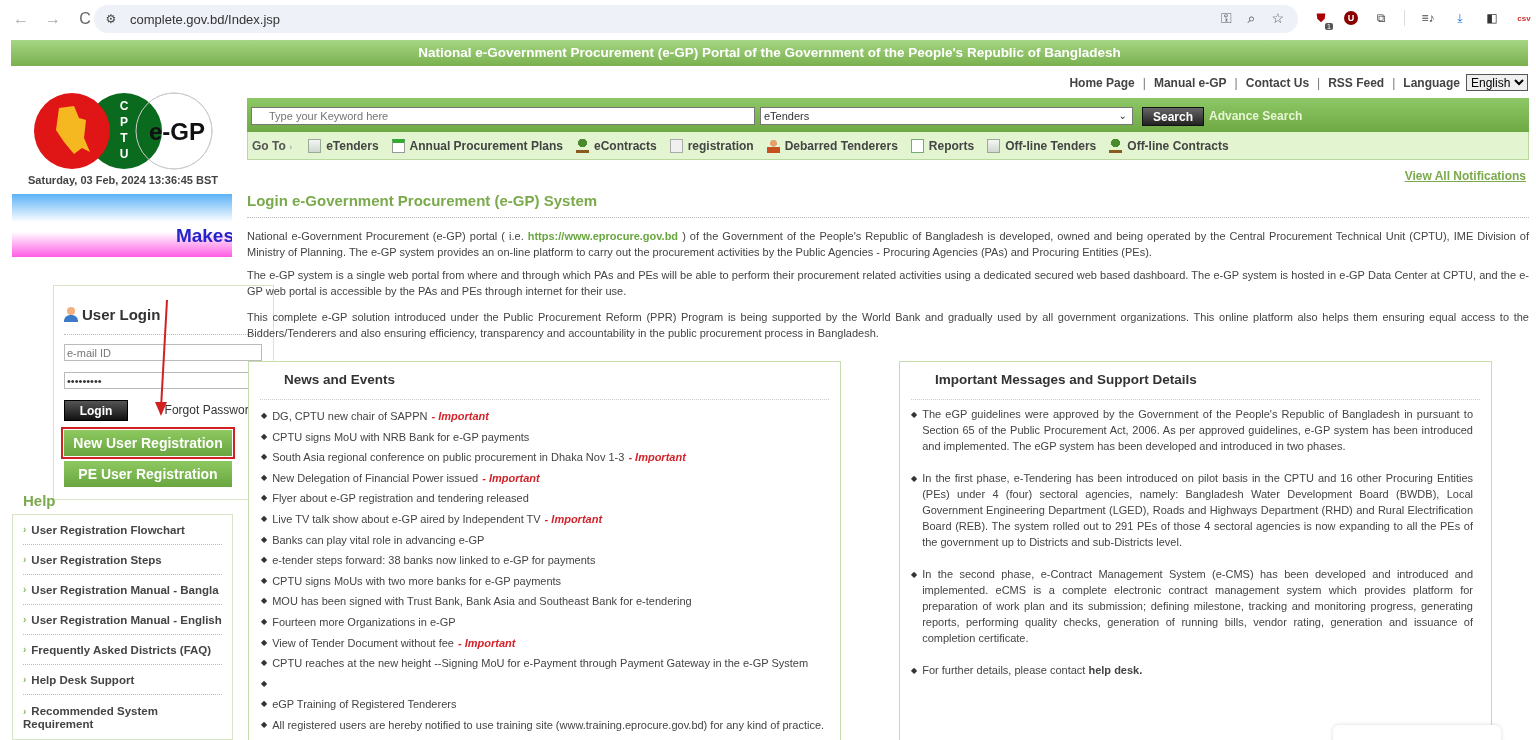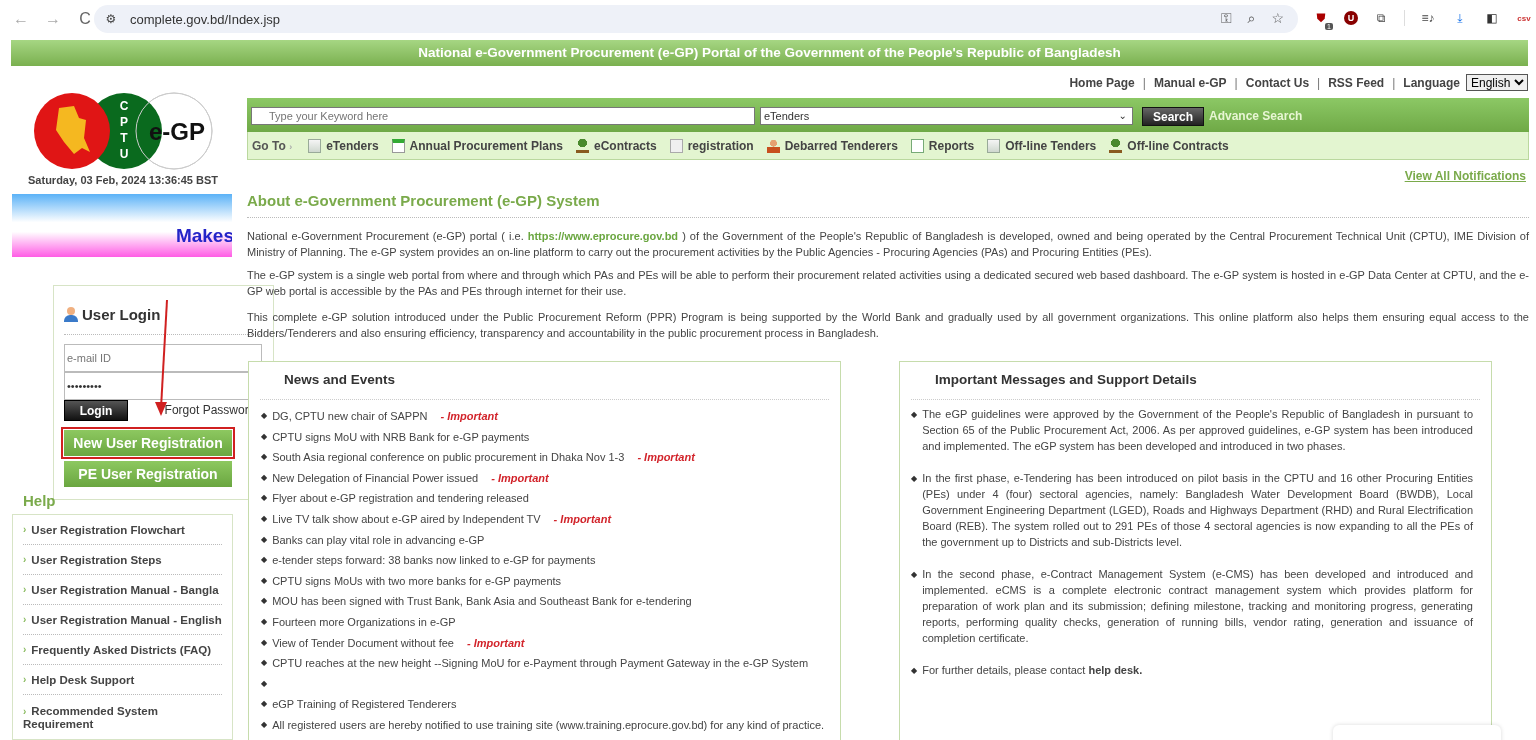--- a/index.html
+++ b/index.html
@@ -34,21 +34,21 @@
   .marquee-box { position: absolute; left: 12px; top: 156px; width: 220px; height: 63px; background: linear-gradient(#5bb2f7 0%, #fff 45%, #fff 60%, #ff5ce5 100%); overflow: hidden; }
   .marquee-box span { position: absolute; right: -2px; top: 31px; font-size: 19px; font-weight: bold; color: #2424c8; }
 
   
   .login { position: absolute; left: 12px; top: 247px; width: 221px; height: 215px; border: 1px solid #d7e4c6; margin-left: 41px; }
   .login h3 { position: absolute; left: 10px; top: 20px; font-size: 15px; font-weight: bold; color: #333; display: flex; align-items: center; gap: 4px; }
   .user-icon { width: 14px; height: 15px; position: relative; display: inline-block; }
   .user-icon::before { content: ""; position: absolute; left: 3px; top: 0; width: 8px; height: 8px; border-radius: 50%; background: #f0b080; }
   .user-icon::after { content: ""; position: absolute; left: 0; top: 8px; width: 14px; height: 7px; border-radius: 6px 6px 0 0; background: #3a7ac9; }
   .login .dots { position: absolute; left: 10px; top: 48px; width: 198px; border-top: 1px dotted #bbb; }
-  .login input { position: absolute; left: 10px; width: 198px; height: 28px; border: 1px solid #bbb; font-size: 11px; padding-left: 2px; font-family: "Liberation Sans", sans-serif; color: #333; }
+  .login input { position: absolute; left: 10px; width: 198px; height: 17px; border: 1px solid #bbb; font-size: 11px; padding-left: 2px; font-family: "Liberation Sans", sans-serif; color: #333; }
   .login .email { top: 58px; }
   .login .pwd { top: 86px; }
   .login .login-btn { position: absolute; left: 10px; top: 114px; width: 64px; height: 21px; background: linear-gradient(#555, #111); color: #fff; font-size: 12px; font-weight: bold; border: 1px solid #000; display: flex; align-items: center; justify-content: center; }
   .login .forgot { position: absolute; right: 11px; top: 117px; font-size: 12px; color: #333; }
   .reg-btn { position: absolute; left: 10px; width: 168px; height: 26px; background: linear-gradient(#8dc860, #6aa640); color: #fff; font-size: 14px; font-weight: bold; display: flex; align-items: center; justify-content: center; }
   .reg-btn.new { top: 144px; outline: 2px solid #d02020; outline-offset: 1px; }
   .reg-btn.pe { top: 175px; }
   .arrow { position: absolute; left: 100px; top: 12px; width: 20px; height: 120px; pointer-events: none; }
 
   
@@ -90,21 +90,21 @@
 
   
   .box { position: absolute; top: 323px; border: 1px solid #c6dcac; background: #fff; }
   .news { left: 248px; width: 593px; height: 390px; }
   .msgs { left: 899px; width: 593px; height: 390px; }
   .box h4 { position: absolute; left: 11px; top: 10px; font-size: 13.5px; font-weight: bold; color: #333; margin-left: 24px; }
   .box .rule { position: absolute; left: 11px; right: 11px; top: 37px; border-top: 1px dotted #ccc; }
   .news ul { position: absolute; left: 12px; top: 44px; list-style: none; }
   .news li { font-size: 11px; color: #444; height: 20.6px; line-height: 20.6px; display: flex; align-items: center; }
   .bullet { font-size: 8px; margin-right: 5px; color: #333; }
-  .imp { color: #d2232a; font-style: italic; font-weight: bold; margin-left: 13px; }
+  .imp { color: #d2232a; font-style: italic; font-weight: bold; margin-left: 4px; }
   .msgs ul { position: absolute; left: 11px; top: 44px; width: 562px; list-style: none; }
   .msgs li { font-size: 11px; color: #444; line-height: 16px; display: flex; margin-bottom: 16px; }
   .msgs li .txt { text-align: justify; flex: 1; }
   .msgs li .bullet { margin-top: 1px; }
 
   .floating { position: absolute; left: 1333px; top: 687px; width: 168px; height: 20px; background: #fff; border-radius: 6px 6px 0 0; box-shadow: 0 0 4px rgba(0,0,0,0.15); }
 </style>
 </head>
 <body>
 
@@ -250,21 +250,21 @@
         <span>Off-line Tenders</span>
       </span>
     <span class="gi">
         <span class="ic trophy"></span>
         <span>Off-line Contracts</span>
       </span>
   </div>
 
   <a href="#" class="view-all">View All Notifications</a>
 
-  <div class="about-title">About e-Government Procurement (e-GP) System</div>
+  <div class="about-title">Login e-Government Procurement (e-GP) System</div>
   <div class="about-rule"></div>
   <p class="about-p p1">
     <span>National e-Government Procurement (e-GP) portal ( i.e.</span> <a href="#">https://www.eprocure.gov.bd</a> <span>) of the Government of the People's Republic of Bangladesh is developed, owned and being operated by the Central Procurement Technical Unit (CPTU), IME Division of Ministry of Planning. The e-GP system provides an on-line platform to carry out the procurement activities by the Public Agencies - Procuring Agencies (PAs) and Procuring Entities (PEs).</span>
   </p>
   <p class="about-p p2">The e-GP system is a single web portal from where and through which PAs and PEs will be able to perform their procurement related activities using a dedicated secured web based dashboard. The e-GP system is hosted in e-GP Data Center at CPTU, and the e-GP web portal is accessible by the PAs and PEs through internet for their use.</p>
   <p class="about-p p3">This complete e-GP solution introduced under the Public Procurement Reform (PPR) Program is being supported by the World Bank and gradually used by all government organizations. This online platform also helps them ensuring equal access to the Bidders/Tenderers and also ensuring efficiency, transparency and accountability in the public procurement process in Bangladesh.</p>
 
   <div class="box news">
     <h4>News and Events</h4>
     <div class="rule"></div>

